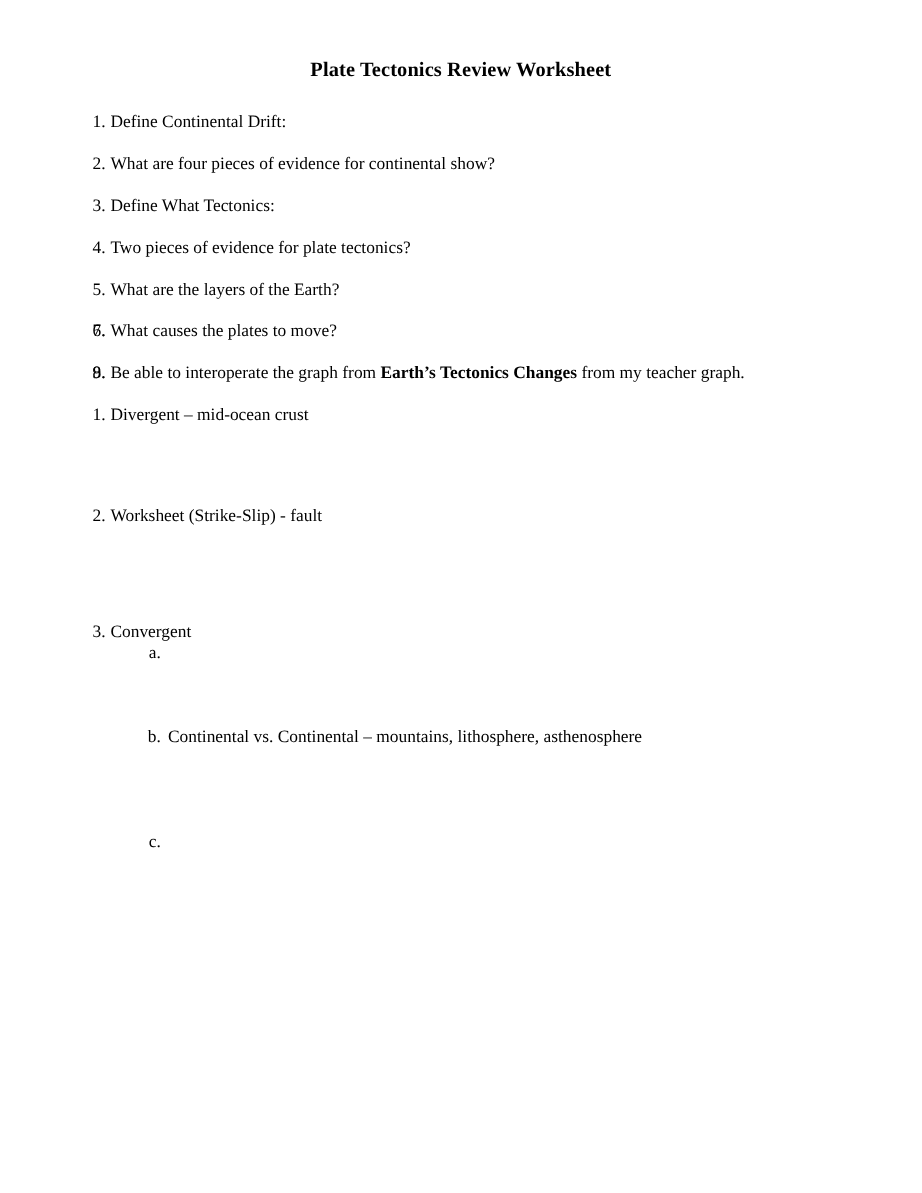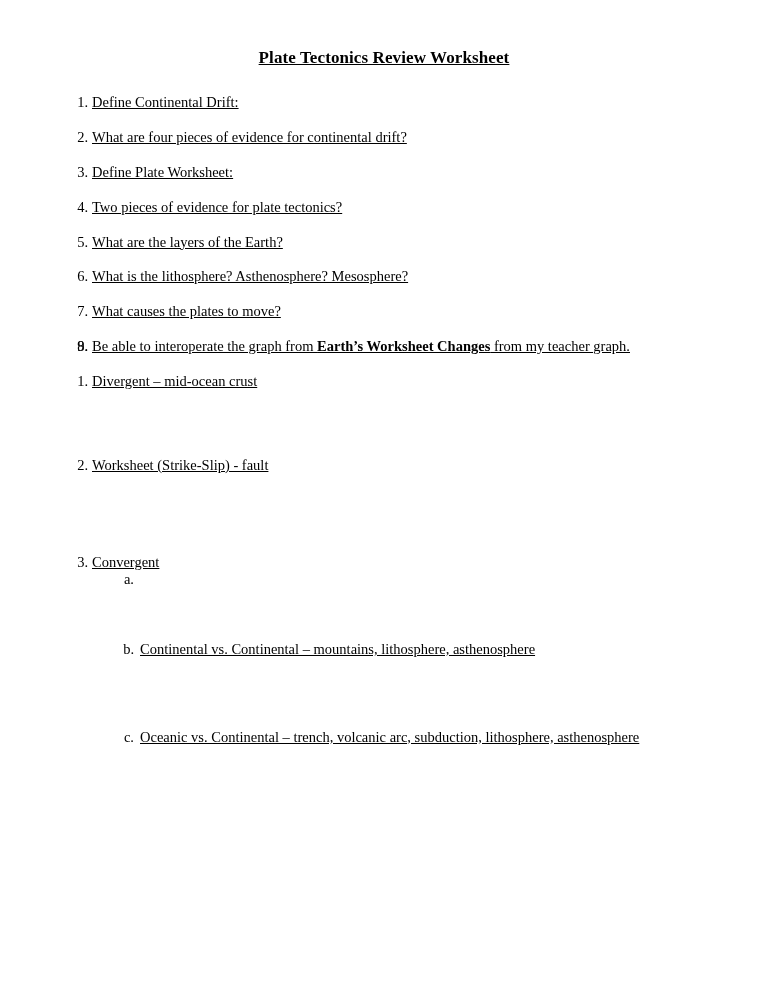--- a/index.html
+++ b/index.html
@@ -14,21 +14,20 @@
     color: #000000;
     overflow: hidden;
   }
   .page {
     position: relative;
     width: 768px;
     height: 994px;
     background: #ffffff;
     box-sizing: border-box;
     padding: 40px 56px 0 56px;
-    text-decoration: underline;
   }
   .doc-title {
     text-align: center;
     font-size: 17px;
     font-weight: bold;
     margin: 8px 0 0 0;
     letter-spacing: 0.1px;
   }
   .questions {
     margin: 26px 0 0 0;
@@ -104,48 +103,47 @@
 
   <h1 class="doc-title">Plate Tectonics Review Worksheet</h1>
 
   <ol class="questions">
     <li>
       <span class="num">1.</span>
       <span class="q-text">Define Continental Drift:</span>
     </li>
     <li>
       <span class="num">2.</span>
-      <span class="q-text">What are four pieces of evidence for continental drift?</span>
+      <span class="q-text">What are four pieces of evidence for continental show?</span>
     </li>
     <li>
       <span class="num">3.</span>
-      <span class="q-text">Define Plate Worksheet:</span>
+      <span class="q-text">Define What Tectonics:</span>
     </li>
     <li>
       <span class="num">4.</span>
       <span class="q-text">Two pieces of evidence for plate tectonics?</span>
     </li>
     <li>
       <span class="num">5.</span>
       <span class="q-text">What are the layers of the Earth?</span>
     </li>
     <li>
       <span class="num">6.</span>
-      <span class="q-text">What is the lithosphere?  Asthenosphere?  Mesosphere?</span>
     </li>
     <li>
       <span class="num">7.</span>
       <span class="q-text">What causes the plates to move?</span>
     </li>
     <li>
       <span class="num">8.</span>
     </li>
     <li>
       <span class="num">9.</span>
-      <span class="q-text"><span>Be able to interoperate the graph from </span><strong>Earth’s Worksheet Changes</strong><span> from my teacher graph.</span></span>
+      <span class="q-text"><span>Be able to interoperate the graph from </span><strong>Earth’s Tectonics Changes</strong><span> from my teacher graph.</span></span>
     </li>
   </ol>
 
 
   <ol class="boundaries">
     <li>
       <span class="num">1.</span>
       <span>Divergent – mid-ocean crust</span>
       <div class="spacer-sm"></div>
     </li>
@@ -162,20 +160,19 @@
           <span class="num">a.</span>
           <div class="answer-space"></div>
         </li>
         <li>
           <span class="num">b.</span>
           <span>Continental vs. Continental – mountains, lithosphere, asthenosphere</span>
           <div class="answer-space"></div>
         </li>
         <li>
           <span class="num">c.</span>
-          <span>Oceanic vs. Continental – trench, volcanic arc, subduction, lithosphere, asthenosphere</span>
           <div class="answer-space"></div>
         </li>
       </ol>
     </li>
   </ol>
 
 </div>
 
 </body></html>

